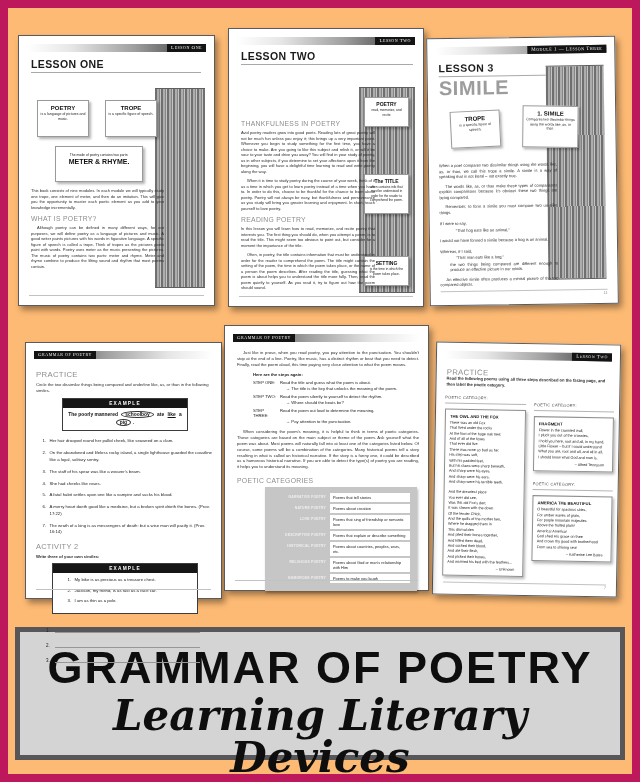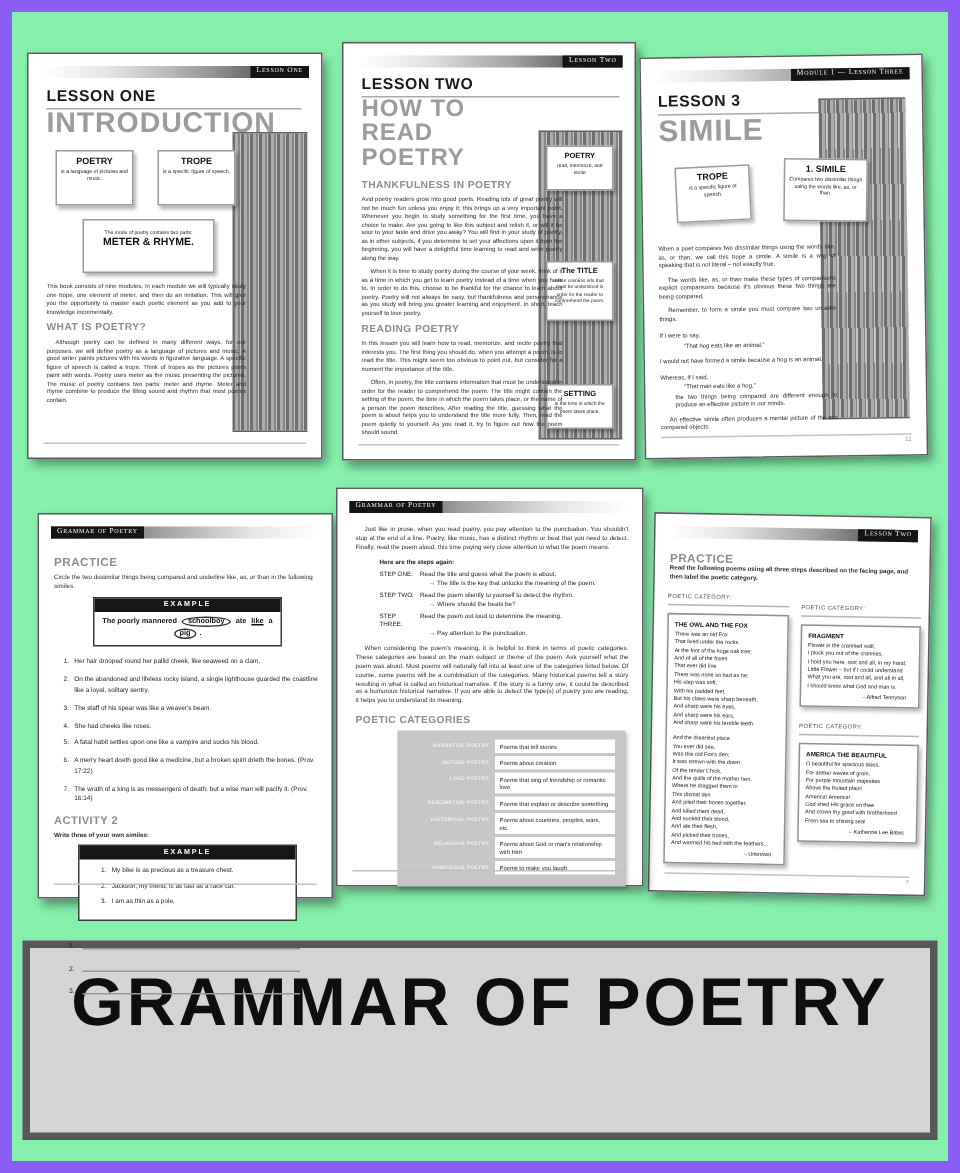--- a/index.html
+++ b/index.html
@@ -1,39 +1,39 @@
 <!DOCTYPE html>
 <html><head>
 <meta charset="utf-8">
 <style>
   *{box-sizing:border-box;margin:0;padding:0}
   html,body{background:#fff}
   body{font-family:"Liberation Sans",sans-serif;-webkit-font-smoothing:antialiased}
-  .canvas{position:relative;width:640px;height:782px;border:8px solid #8b5cf6;background:#86efac;overflow:hidden}
+  .canvas{position:relative;width:640px;height:782px;border:8px solid #be185d;background:#fdba74;overflow:hidden}
 
   
   .page{position:absolute;background:#fff;border:1px solid #5a5b5e;box-shadow:3px 4px 6px rgba(0,0,0,.38)}
   .bar{position:absolute;height:8px;background:linear-gradient(90deg,#ffffff 0%,#e6e6e6 25%,#9f9f9f 60%,#2e2e2e 100%)}
   .bar.rev{background:linear-gradient(90deg,#2e2e2e 0%,#9f9f9f 40%,#e6e6e6 75%,#ffffff 100%)}
   .tab{position:absolute;top:0;bottom:0;background:#141414;color:#f5f5f5;
        font-family:"Liberation Serif",serif;font-variant:small-caps;font-size:5px;line-height:8px;
        letter-spacing:.5px;padding:0 4px;white-space:nowrap}
   .tab.right{right:0}.tab.left{left:0}
   .kick{position:absolute;font-weight:bold;font-size:10.5px;letter-spacing:.4px;color:#1a1a1a;
         border-bottom:1px solid #a9a9a9;padding-bottom:2px}
   .btit{position:absolute;color:#9c9c9c;font-weight:bold;letter-spacing:.6px;line-height:1.02}
   .stripes{position:absolute;background:repeating-linear-gradient(90deg,#6f6f6f 0 2px,#adadad 2px 4px,#868686 4px 5px,#c4c4c4 5px 6px);
            border-top:1px solid #5f5f5f;border-bottom:1px solid #5f5f5f}
   .card{position:absolute;background:#fff;border:1px solid #9a9a9a;box-shadow:1.5px 2px 2.5px rgba(0,0,0,.3);
         text-align:center;padding:4px 2px 2px}
   .ct{font-size:6px;font-weight:bold;line-height:1.05;color:#111}
   .cb{font-size:3.5px;line-height:1.3;color:#222;margin-top:1px}
   .cp{font-size:3.4px;line-height:1.25;color:#222;margin-bottom:1px}
   .col{position:absolute}
-  .sec{color:#8d8d8d;font-weight:bold;font-size:6.8px;letter-spacing:.3px;margin:5px 0 3px}
+  .sec{color:#8d8d8d;font-weight:normal;font-size:6.8px;letter-spacing:.3px;margin:5px 0 3px}
   .sec.big{font-size:7.8px}
   .bt{font-size:4px;line-height:1.38;color:#2b2b2b;text-align:justify;margin-bottom:4px}
   .ind{text-indent:6px}
   .frule{position:absolute;left:10px;right:10px;bottom:8px;border-top:1px solid #c2c2c2;
          font-size:4px;color:#8a8a8a;text-align:right;padding-top:1px;line-height:1}
 
   
   .exbox{border:1px solid #3c3c3c;background:#fff;margin:3px auto 7px}
   .exhdr{background:#161616;color:#fff;font-size:4.8px;font-weight:bold;text-align:center;letter-spacing:1.2px;padding:2px 0}
   .exbody{padding:3.5px 4px;font-size:4.9px;font-weight:bold;text-align:center;color:#111;line-height:1.6}
@@ -81,21 +81,20 @@
 </head>
 <body>
 
 <div class="canvas">
 
   <div class="page" style="left:10px;top:27px;width:197px;height:271px;z-index:2">
     <div class="bar" style="left:8px;right:8px;top:8px">
       <span class="tab right">Lesson One</span>
     </div>
     <div class="kick" style="left:12px;top:22px;width:170px">LESSON ONE</div>
-    <div class="btit" style="left:12px;top:37px;font-size:19px">INTRODUCTION</div>
     <div class="stripes" style="right:9px;top:52px;width:50px;height:200px"></div>
     <div class="card" style="left:18px;top:64px;width:52px;height:37px">
       <div class="ct">POETRY</div>
       <div class="cb">is a language of pictures and music.</div>
     </div>
     <div class="card" style="left:86px;top:64px;width:52px;height:37px">
       <div class="ct">TROPE</div>
       <div class="cb">is a specific figure of speech.</div>
     </div>
     <div class="card" style="left:36px;top:110px;width:88px;height:36px;padding-top:6px">
@@ -108,21 +107,20 @@
       <p class="bt ind">Although poetry can be defined in many different ways, for our purposes, we will define poetry as a language of pictures and music. A good writer paints pictures with his words in figurative language. A specific figure of speech is called a trope.  Think of tropes as the pictures poets paint with words.  Poetry uses meter as the music presenting the pictures.  The music of poetry contains two parts: meter and rhyme.  Meter and rhyme combine to produce the lilting sound and rhythm that most poems contain.</p>
     </div>
     <div class="frule"></div>
   </div>
 
   <div class="page" style="left:220px;top:20px;width:196px;height:279px;z-index:1">
     <div class="bar" style="left:8px;right:8px;top:8px">
       <span class="tab right">Lesson Two</span>
     </div>
     <div class="kick" style="left:12px;top:21px;width:172px">LESSON TWO</div>
-    <div class="btit" style="left:12px;top:36px;width:118px;font-size:16px">HOW TO READ POETRY</div>
     <div class="stripes" style="right:8px;top:58px;width:56px;height:206px">
       <div class="card" style="left:5px;top:9px;width:45px;height:30px">
         <div class="ct" style="font-size:5px">POETRY</div>
         <div class="cb" style="font-size:3.3px">read, memorize, and recite</div>
       </div>
       <div class="card" style="left:5px;top:86px;width:45px;height:40px">
         <div class="ct" style="font-size:5px">The TITLE</div>
         <div class="cb" style="font-size:3.2px">often contains info that must be understood in order for the reader to comprehend the poem.</div>
       </div>
       <div class="card" style="left:5px;top:168px;width:45px;height:30px">
@@ -399,15 +397,16 @@
         <div class="pattr">– Katherine Lee Bates</div>
       </div>
     </div>
     <div class="frule" style="bottom:6px">
       <span>7</span>
     </div>
   </div>
 
   <div class="banner">
     <div class="t1">GRAMMAR OF POETRY</div>
+    <div class="t2">Learning Literary Devices</div>
   </div>
 
 </div>
 
 </body></html>

